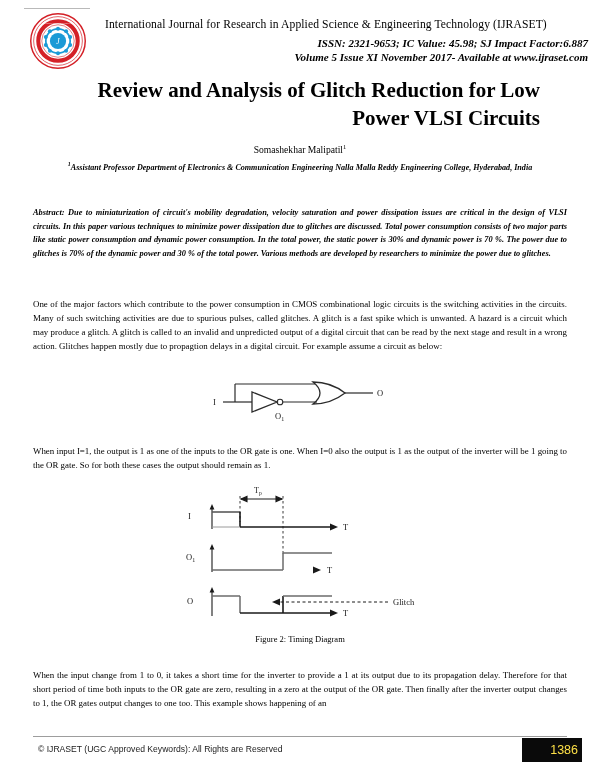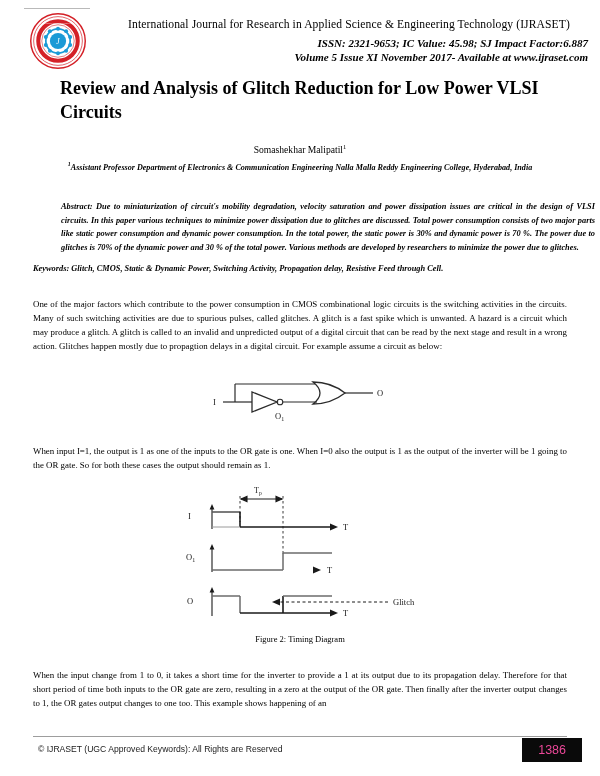--- a/index.html
+++ b/index.html
@@ -50,21 +50,21 @@
     left: 5px;
     top: 4px;
     width: 58px;
     height: 58px;
   }
   .journal-title {
     position: absolute;
     left: 105px;
     top: 12px;
     width: 488px;
-    text-align: center;
+    text-align: left;
     font-size: 11.6px;
     letter-spacing: 0.1px;
     white-space: nowrap;
   }
   .issn-line, .volume-line {
     position: absolute;
     right: 12px;
     font-style: italic;
     font-weight: bold;
     font-size: 11px;
@@ -72,22 +72,22 @@
   }
   .issn-line { top: 31px; }
   .volume-line { top: 45px; text-align: center; }
 
   
   .doc-title {
     position: absolute;
     left: 60px;
     top: 76px;
     width: 480px;
-    text-align: left;
-    font-size: 18px;
+    text-align: right;
+    font-size: 21px;
     font-weight: bold;
     line-height: 1.35;
   }
   .author {
     position: absolute;
     left: 60px;
     top: 143px;
     width: 480px;
     text-align: center;
     font-size: 9.6px;
@@ -103,28 +103,27 @@
     font-style: italic;
     font-weight: bold;
     line-height: 1.55;
   }
   .affiliation sup { font-size: 6px; }
 
   
   .abstract {
     position: absolute;
     left: 33px;
-    top: 200px;
+    top: 206px;
     width: 534px;
     font-size: 8.35px;
     font-style: italic;
     font-weight: bold;
     line-height: 1.62;
     text-align: justify;
-    margin-left: 28px;
   }
   .keywords {
     position: absolute;
     left: 33px;
     top: 262px;
     width: 534px;
     font-size: 8.35px;
     font-style: italic;
     font-weight: bold;
     line-height: 1.6;
@@ -190,26 +189,26 @@
     color: #1a1a1a;
     white-space: nowrap;
   }
   .page-number-box {
     position: absolute;
     right: 18px;
     top: 738px;
     width: 60px;
     height: 24px;
     background: #0a0a0a;
-    color: #ec4899;
+    color: #fde047;
     font-family: "Liberation Sans", "DejaVu Sans", sans-serif;
     font-size: 12.5px;
     text-align: right;
     line-height: 24px;
-    padding-right: 16px;
+    padding-right: 4px;
     box-sizing: border-box;
   }
 </style>
 </head>
 <body>
 
 <div class="page">
 
   <div class="masthead">
 
@@ -252,21 +251,20 @@
 
   <div class="author">
     <span>Somashekhar Malipatil</span><sup>1</sup>
   </div>
 
   <div class="affiliation">
     <sup>1</sup><span>Assistant Professor Department of Electronics &amp; Communication Engineering Nalla Malla Reddy Engineering College, Hyderabad, India</span>
   </div>
 
   <div class="abstract">Abstract: Due to miniaturization of circuit's mobility degradation, velocity saturation and power dissipation issues are critical in the design of VLSI circuits. In this paper various techniques to minimize power dissipation due to glitches are discussed. Total power consumption consists of two major parts like static power consumption and dynamic power consumption. In the total power, the static power is 30% and dynamic power is 70 %. The power due to glitches is 70% of the dynamic power and 30 % of the total power. Various methods are developed by researchers to minimize the power due to glitches.</div>
-  <div class="keywords">Keywords: Glitch, CMOS, Static &amp; Dynamic Power, Switching Activity, Propagation delay, Resistive Feed through Cell.</div>
 
 
   <div class="para" id="para-intro">One of the major factors which contribute to the power consumption in CMOS combinational logic circuits is the switching activities in the circuits. Many of such switching activities are due to spurious pulses, called glitches. A glitch is a fast spike which is unwanted. A hazard is a circuit which may produce a glitch. A glitch is called to an invalid and unpredicted output of a digital circuit that can be read by the next stage and result in a wrong action. Glitches happen mostly due to propagtion delays in a digital circuit. For example assume a circuit as below:</div>
 
   <div class="figure-box" id="figure1">
     <svg width="190" height="48" viewBox="0 0 190 48">
       <g stroke="#2b2b2b" fill="none" stroke-width="1.2">
 
         <line x1="18" y1="28" x2="47" y2="28"></line>
 

